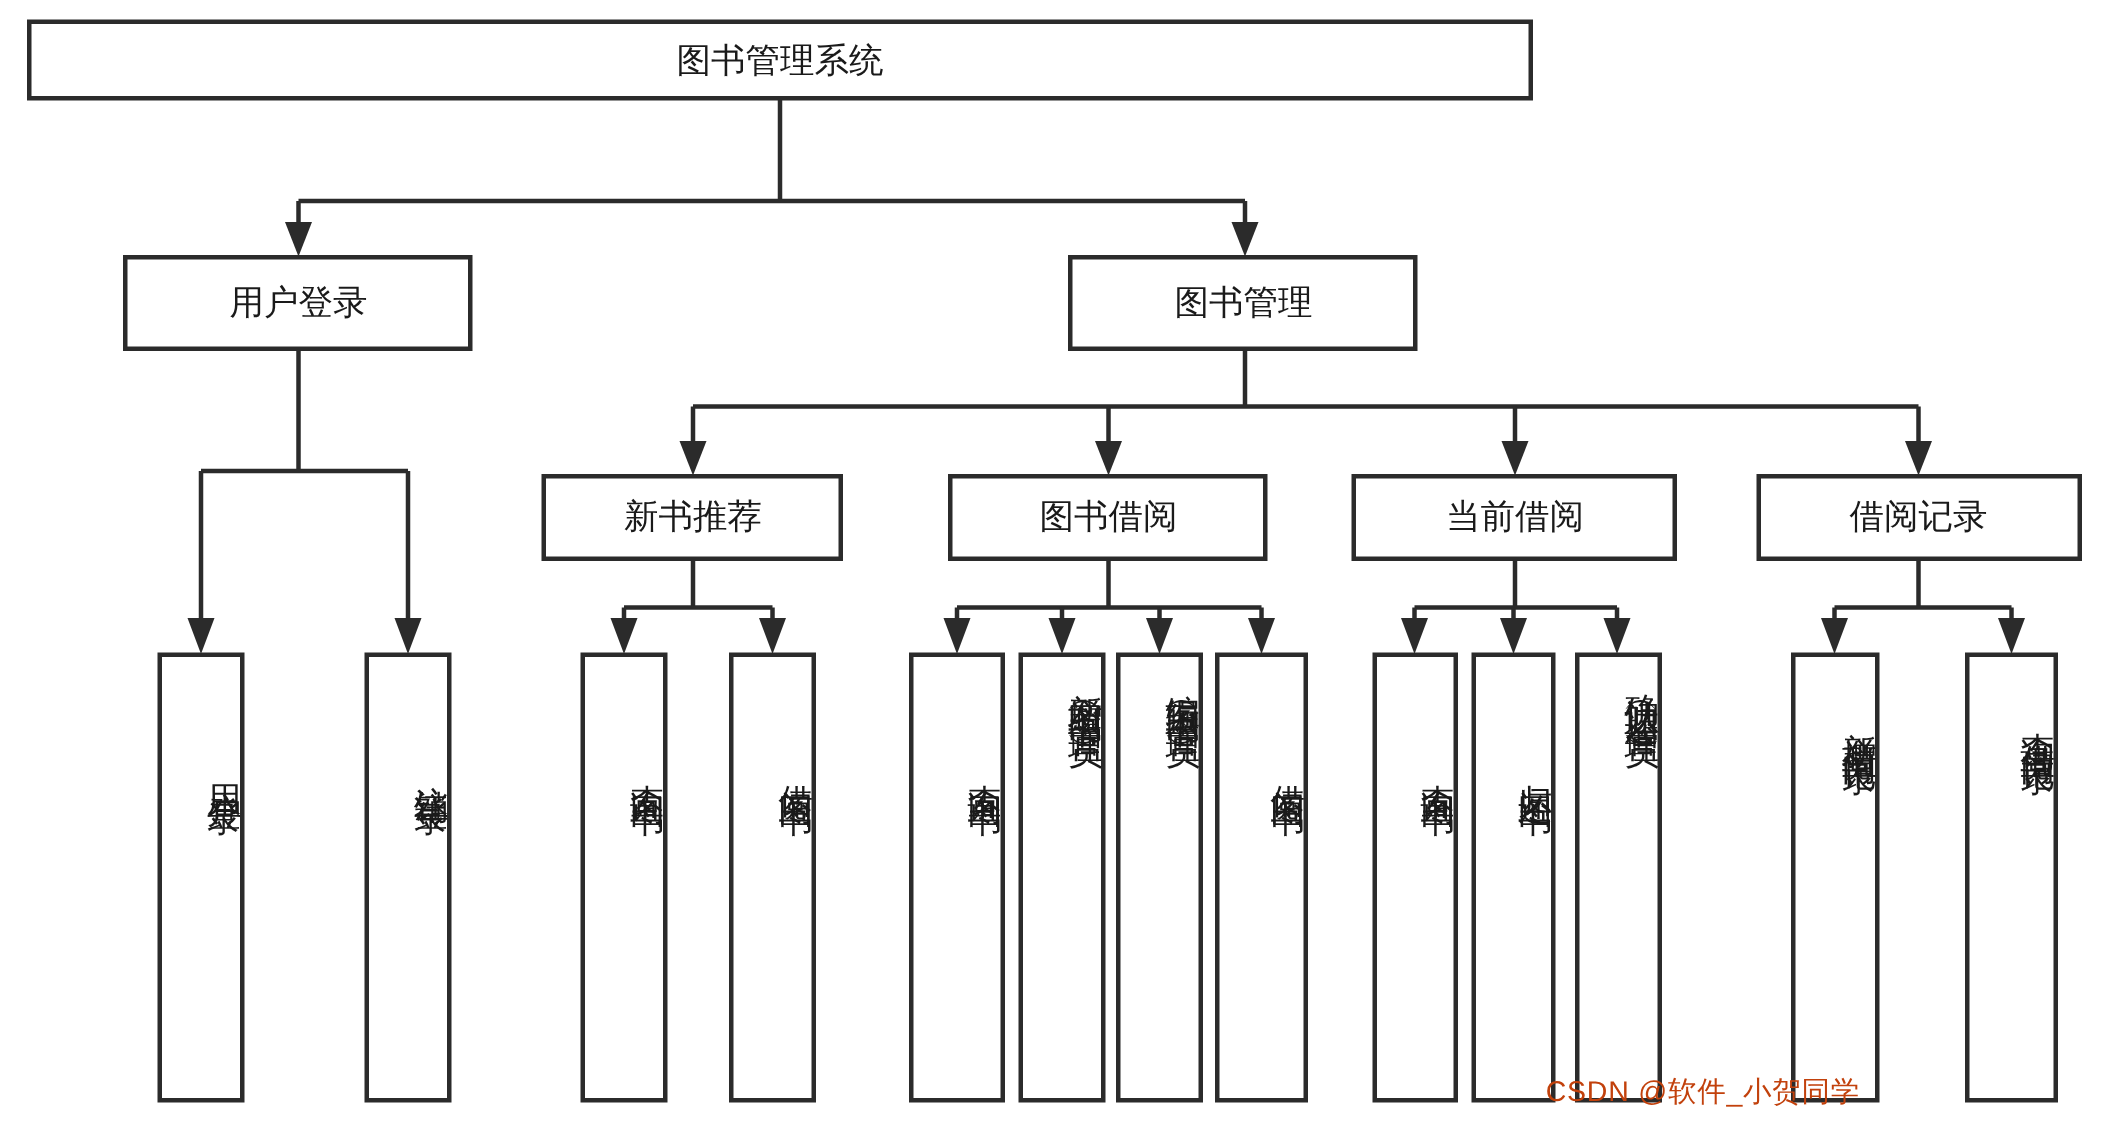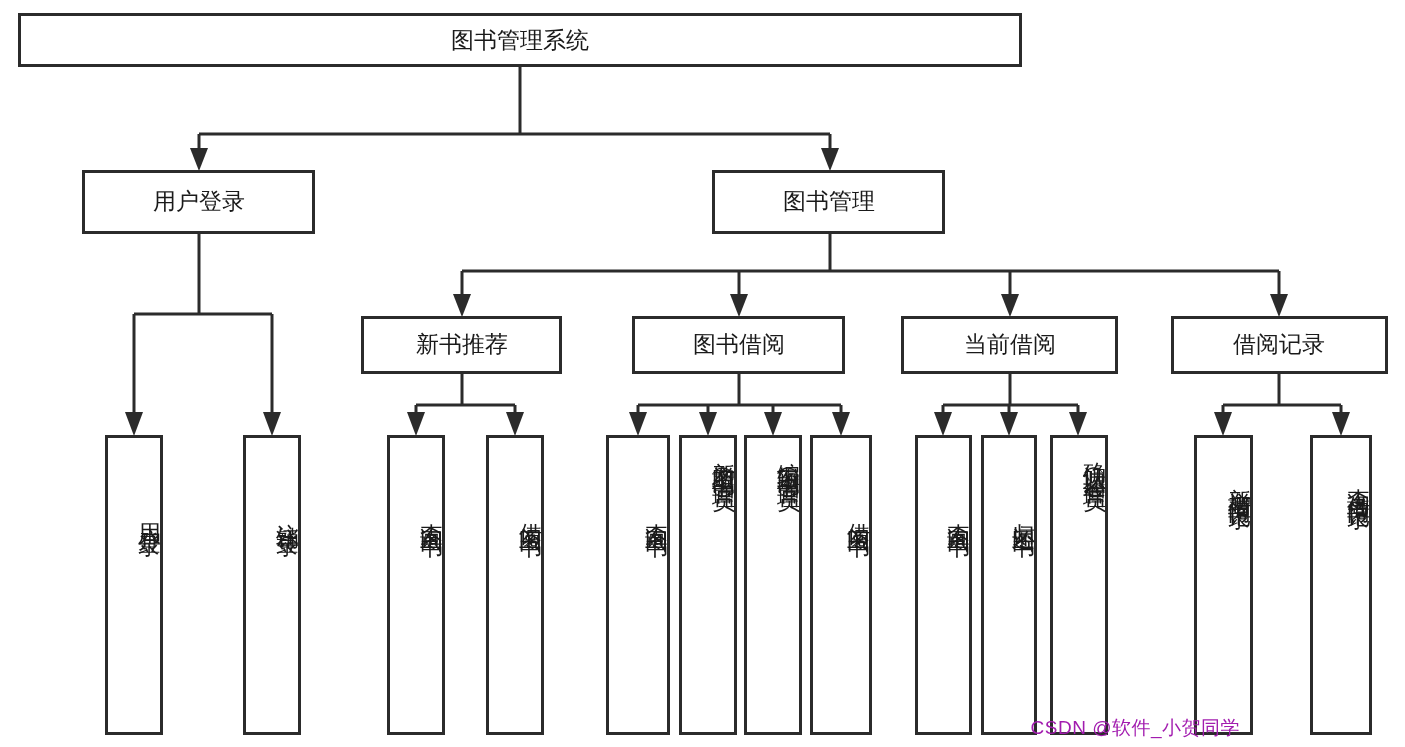--- a/index.html
+++ b/index.html
@@ -63,21 +63,21 @@
     white-space: nowrap;
     text-align: center;
     pointer-events: none;
   }
   .watermark {
     position: absolute;
     right: 8px;
     bottom: 6px;
     font-family: "Liberation Sans", "DejaVu Sans", sans-serif;
     font-size: 19px;
-    color: #a21caf;
+    color: #c2410c;
     letter-spacing: 0.5px;
     white-space: nowrap;
   }
 </style>
 </head>
 <body>
 
 <div id="diagram-root">
 
   <svg class="flow" viewBox="0 0 1405 747">

